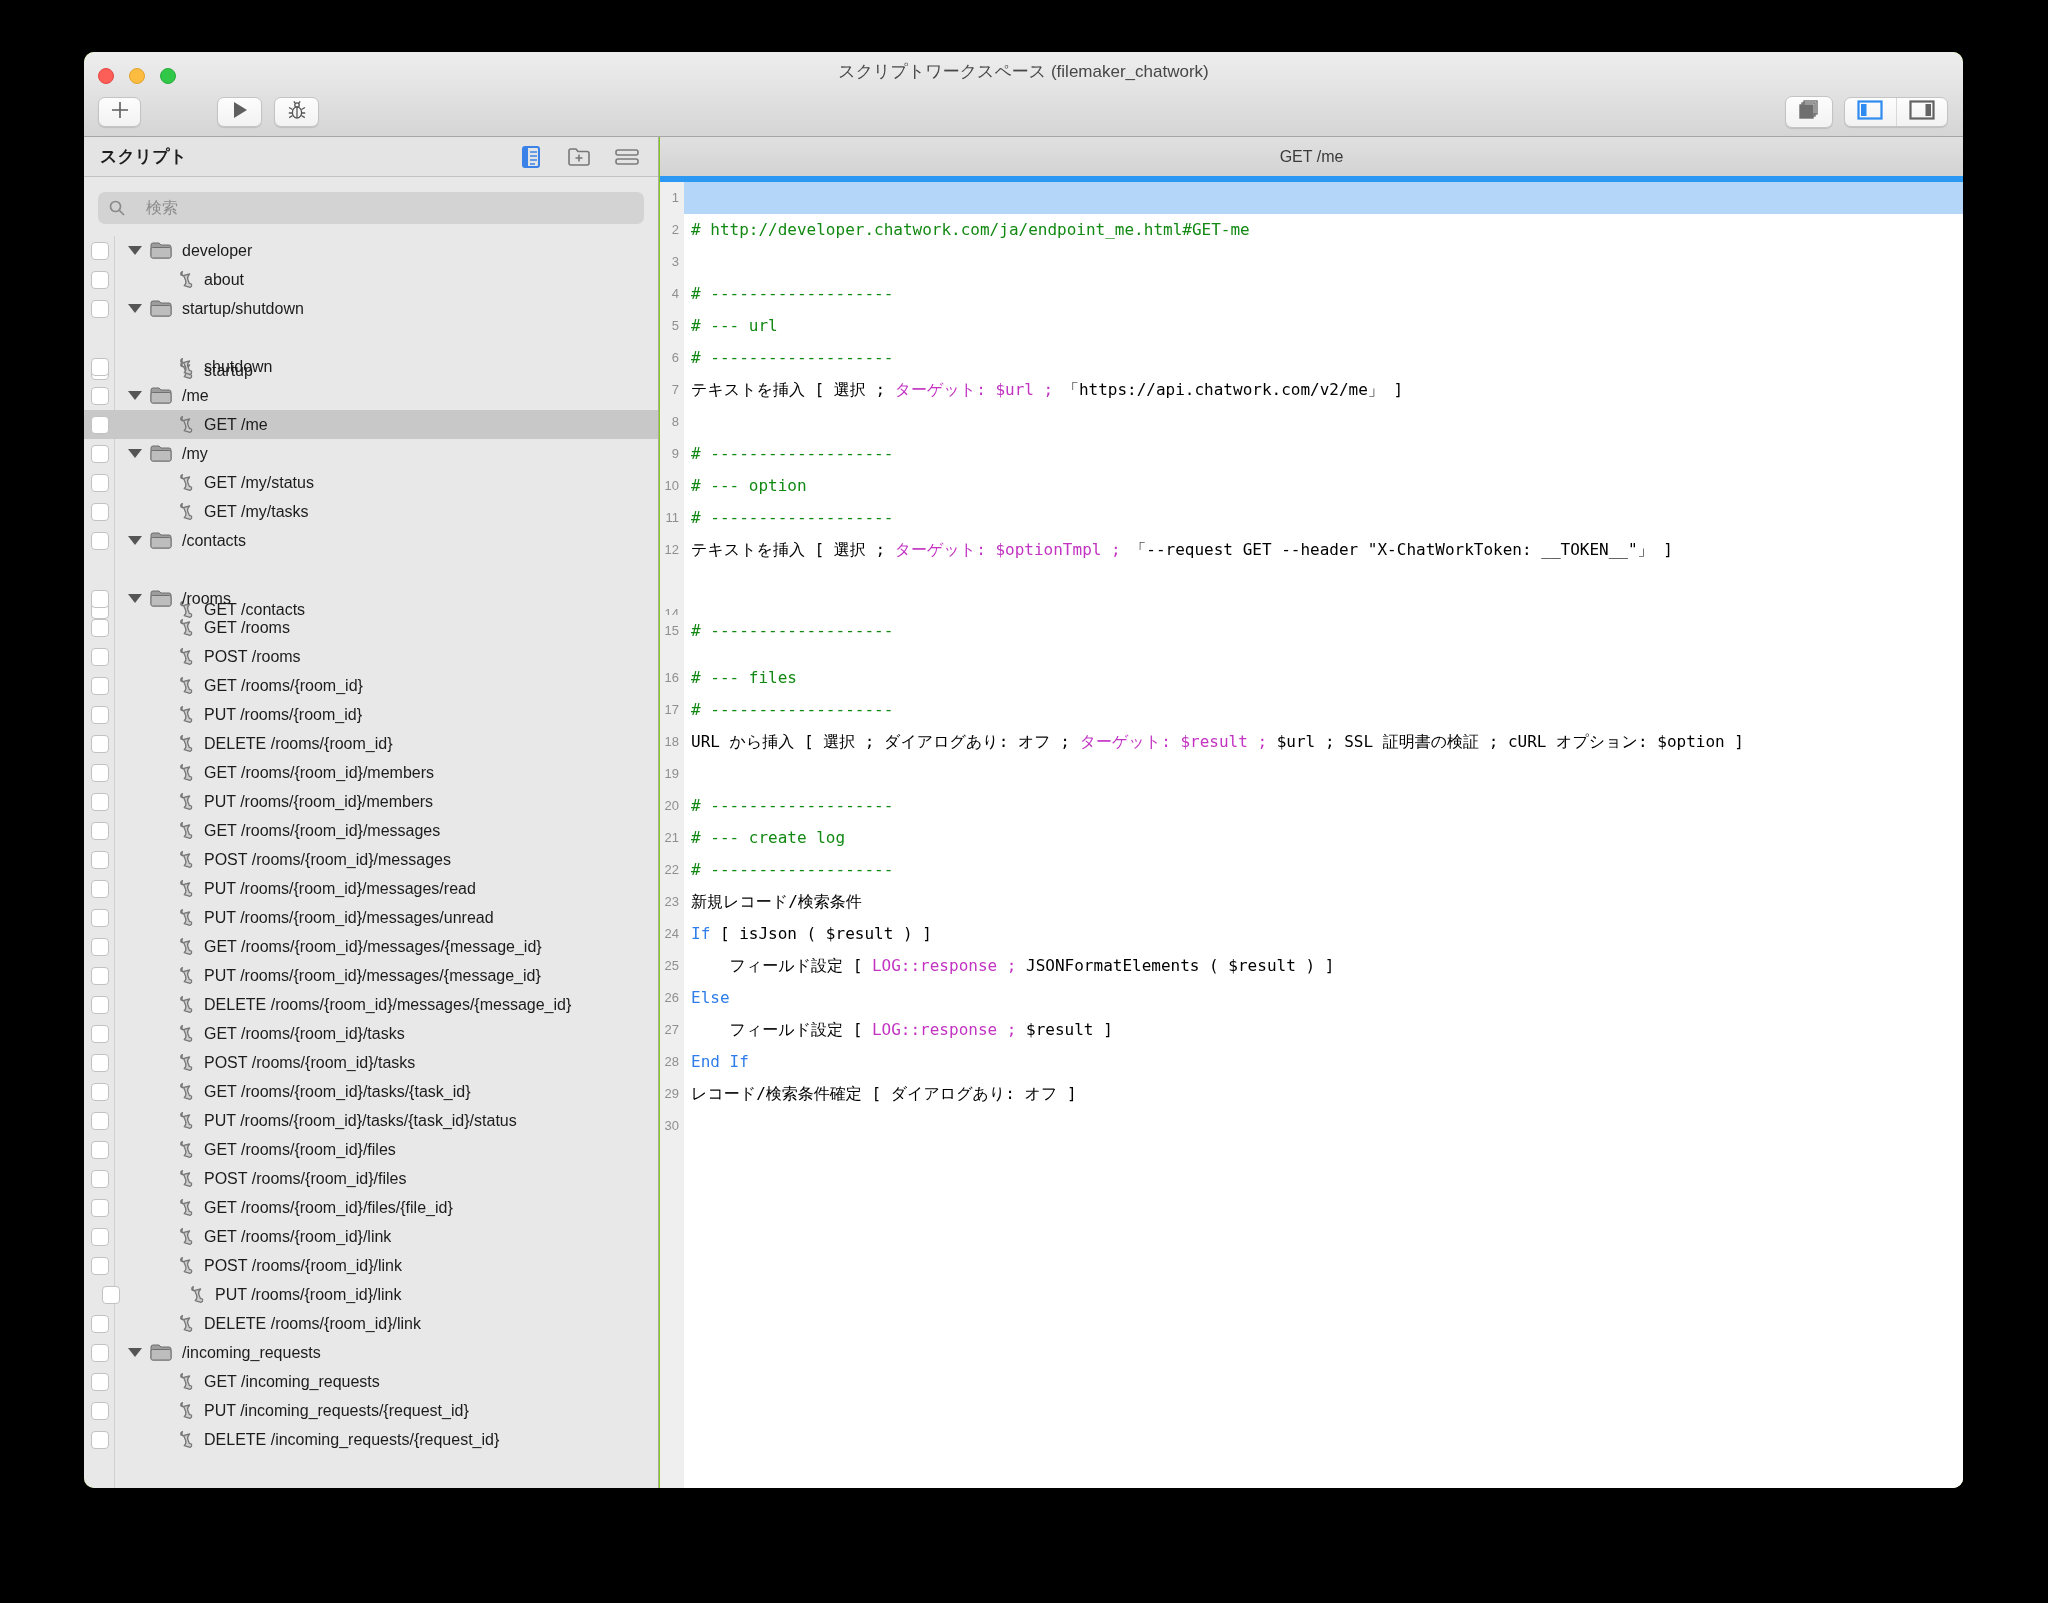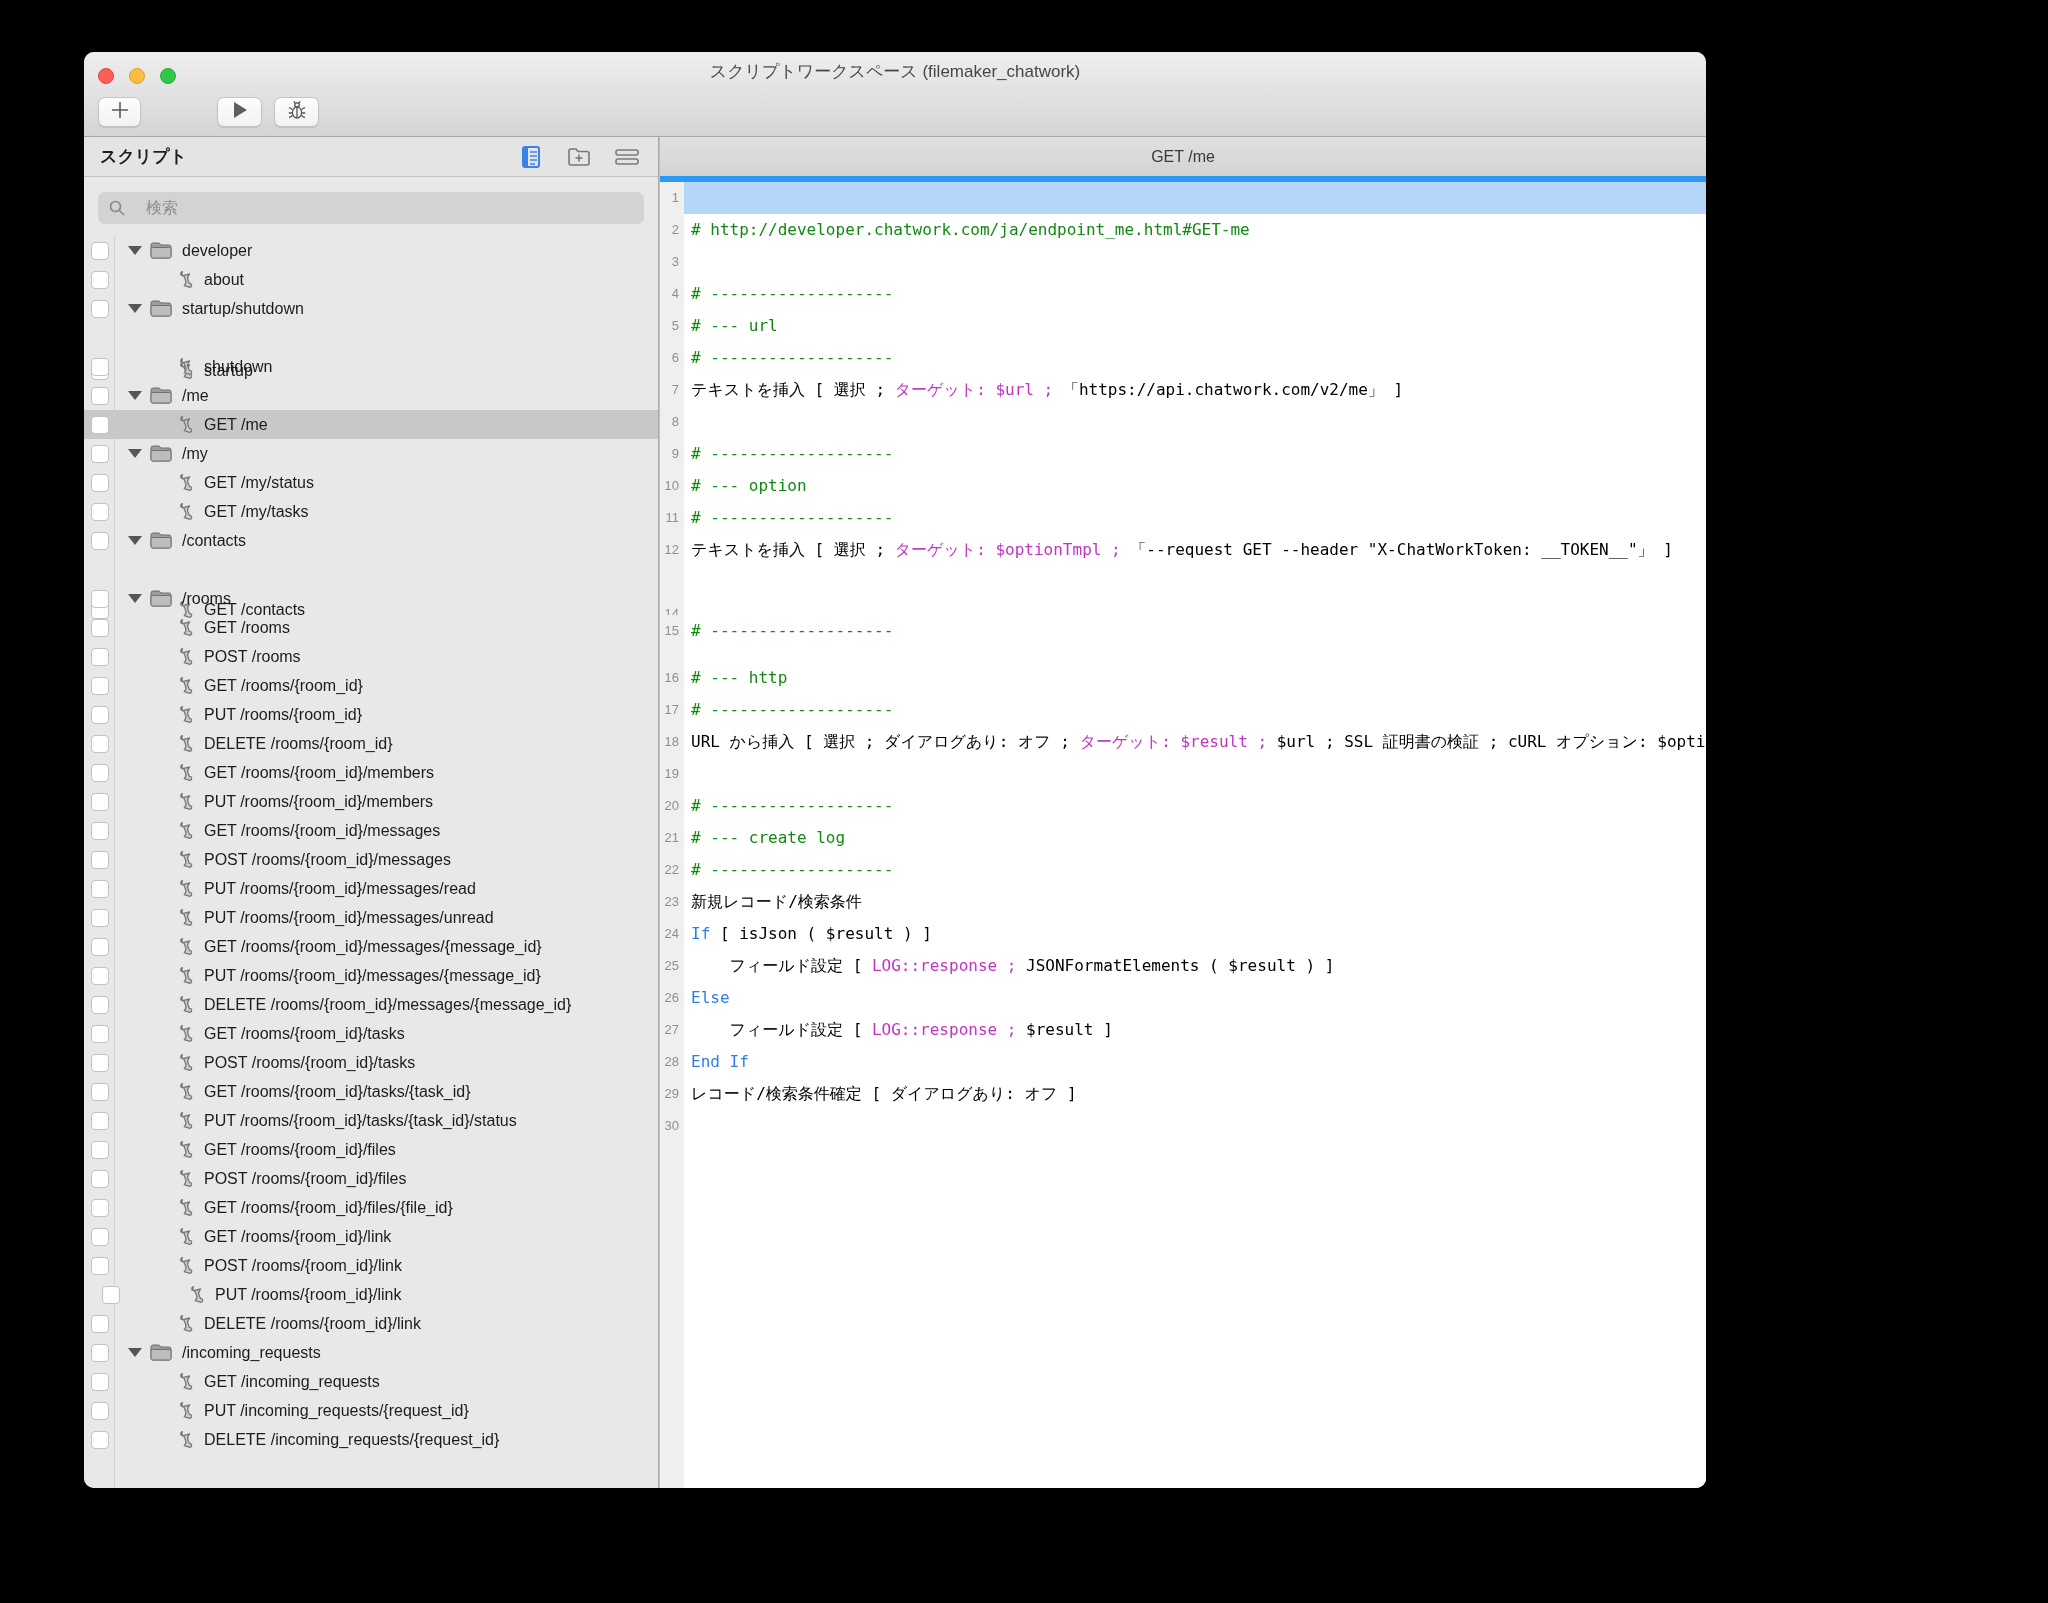--- a/index.html
+++ b/index.html
@@ -1,19 +1,19 @@
 <!DOCTYPE html>
 <html><head>
 <meta charset="utf-8">
 <style>
   html,body{margin:0;padding:0;background:#000;}
   .screen{position:relative;width:2048px;height:1603px;background:#000;overflow:hidden;
           font-family:"Liberation Sans",sans-serif;-webkit-font-smoothing:antialiased;}
-  .window{position:absolute;left:84px;top:52px;width:1622px;height:1436px;border-radius:10px;
-          background:#c4b5fd;box-shadow:0 30px 70px rgba(0,0,0,.65);overflow:hidden;}
+  .window{position:absolute;left:84px;top:52px;width:1879px;height:1436px;border-radius:10px;
+          background:#84cc16;box-shadow:0 30px 70px rgba(0,0,0,.65);overflow:hidden;}
 
   
   .titlebar{position:absolute;left:0;top:0;right:0;height:84px;
             background:linear-gradient(#eeeeee,#d5d5d5);border-bottom:1px solid #a6a6a6;}
   .light{position:absolute;top:16px;width:16px;height:16px;border-radius:50%;}
   .window-title{position:absolute;left:0;right:0;top:8px;text-align:center;font-size:17px;color:#474747;}
   .tb-btn{position:absolute;top:45px;height:30px;background:linear-gradient(#fdfdfd,#f2f2f2);
           border:1px solid #c4c4c4;border-radius:7px;box-shadow:0 1px 1px rgba(0,0,0,.12);
           display:flex;align-items:center;justify-content:center;box-sizing:border-box;}
   .seg{position:absolute;top:45px;height:30px;background:linear-gradient(#fdfdfd,#f2f2f2);
@@ -549,21 +549,21 @@
             <div class="crow" style="top: 416px;">
               <div class="cnum">14</div>
               <div class="ctext"></div>
             </div>
             <div class="crow" style="top: 433px;">
               <div class="cnum">15</div>
               <div class="ctext"><span class="seg-comment"># -------------------</span></div>
             </div>
             <div class="crow" style="top: 480px;">
               <div class="cnum">16</div>
-              <div class="ctext"><span class="seg-comment"># --- http</span></div>
+              <div class="ctext"><span class="seg-comment"># --- files</span></div>
             </div>
             <div class="crow" style="top: 512px;">
               <div class="cnum">17</div>
               <div class="ctext"><span class="seg-comment"># -------------------</span></div>
             </div>
             <div class="crow" style="top: 544px;">
               <div class="cnum">18</div>
               <div class="ctext"><span class="seg-plain">URL から挿入 [ 選択 ; ダイアログあり: オフ ; </span><span class="seg-param">ターゲット: $result ; </span><span class="seg-plain">$url ; SSL 証明書の検証 ; cURL オプション: $option ]</span></div>
             </div>
             <div class="crow" style="top: 576px;">

